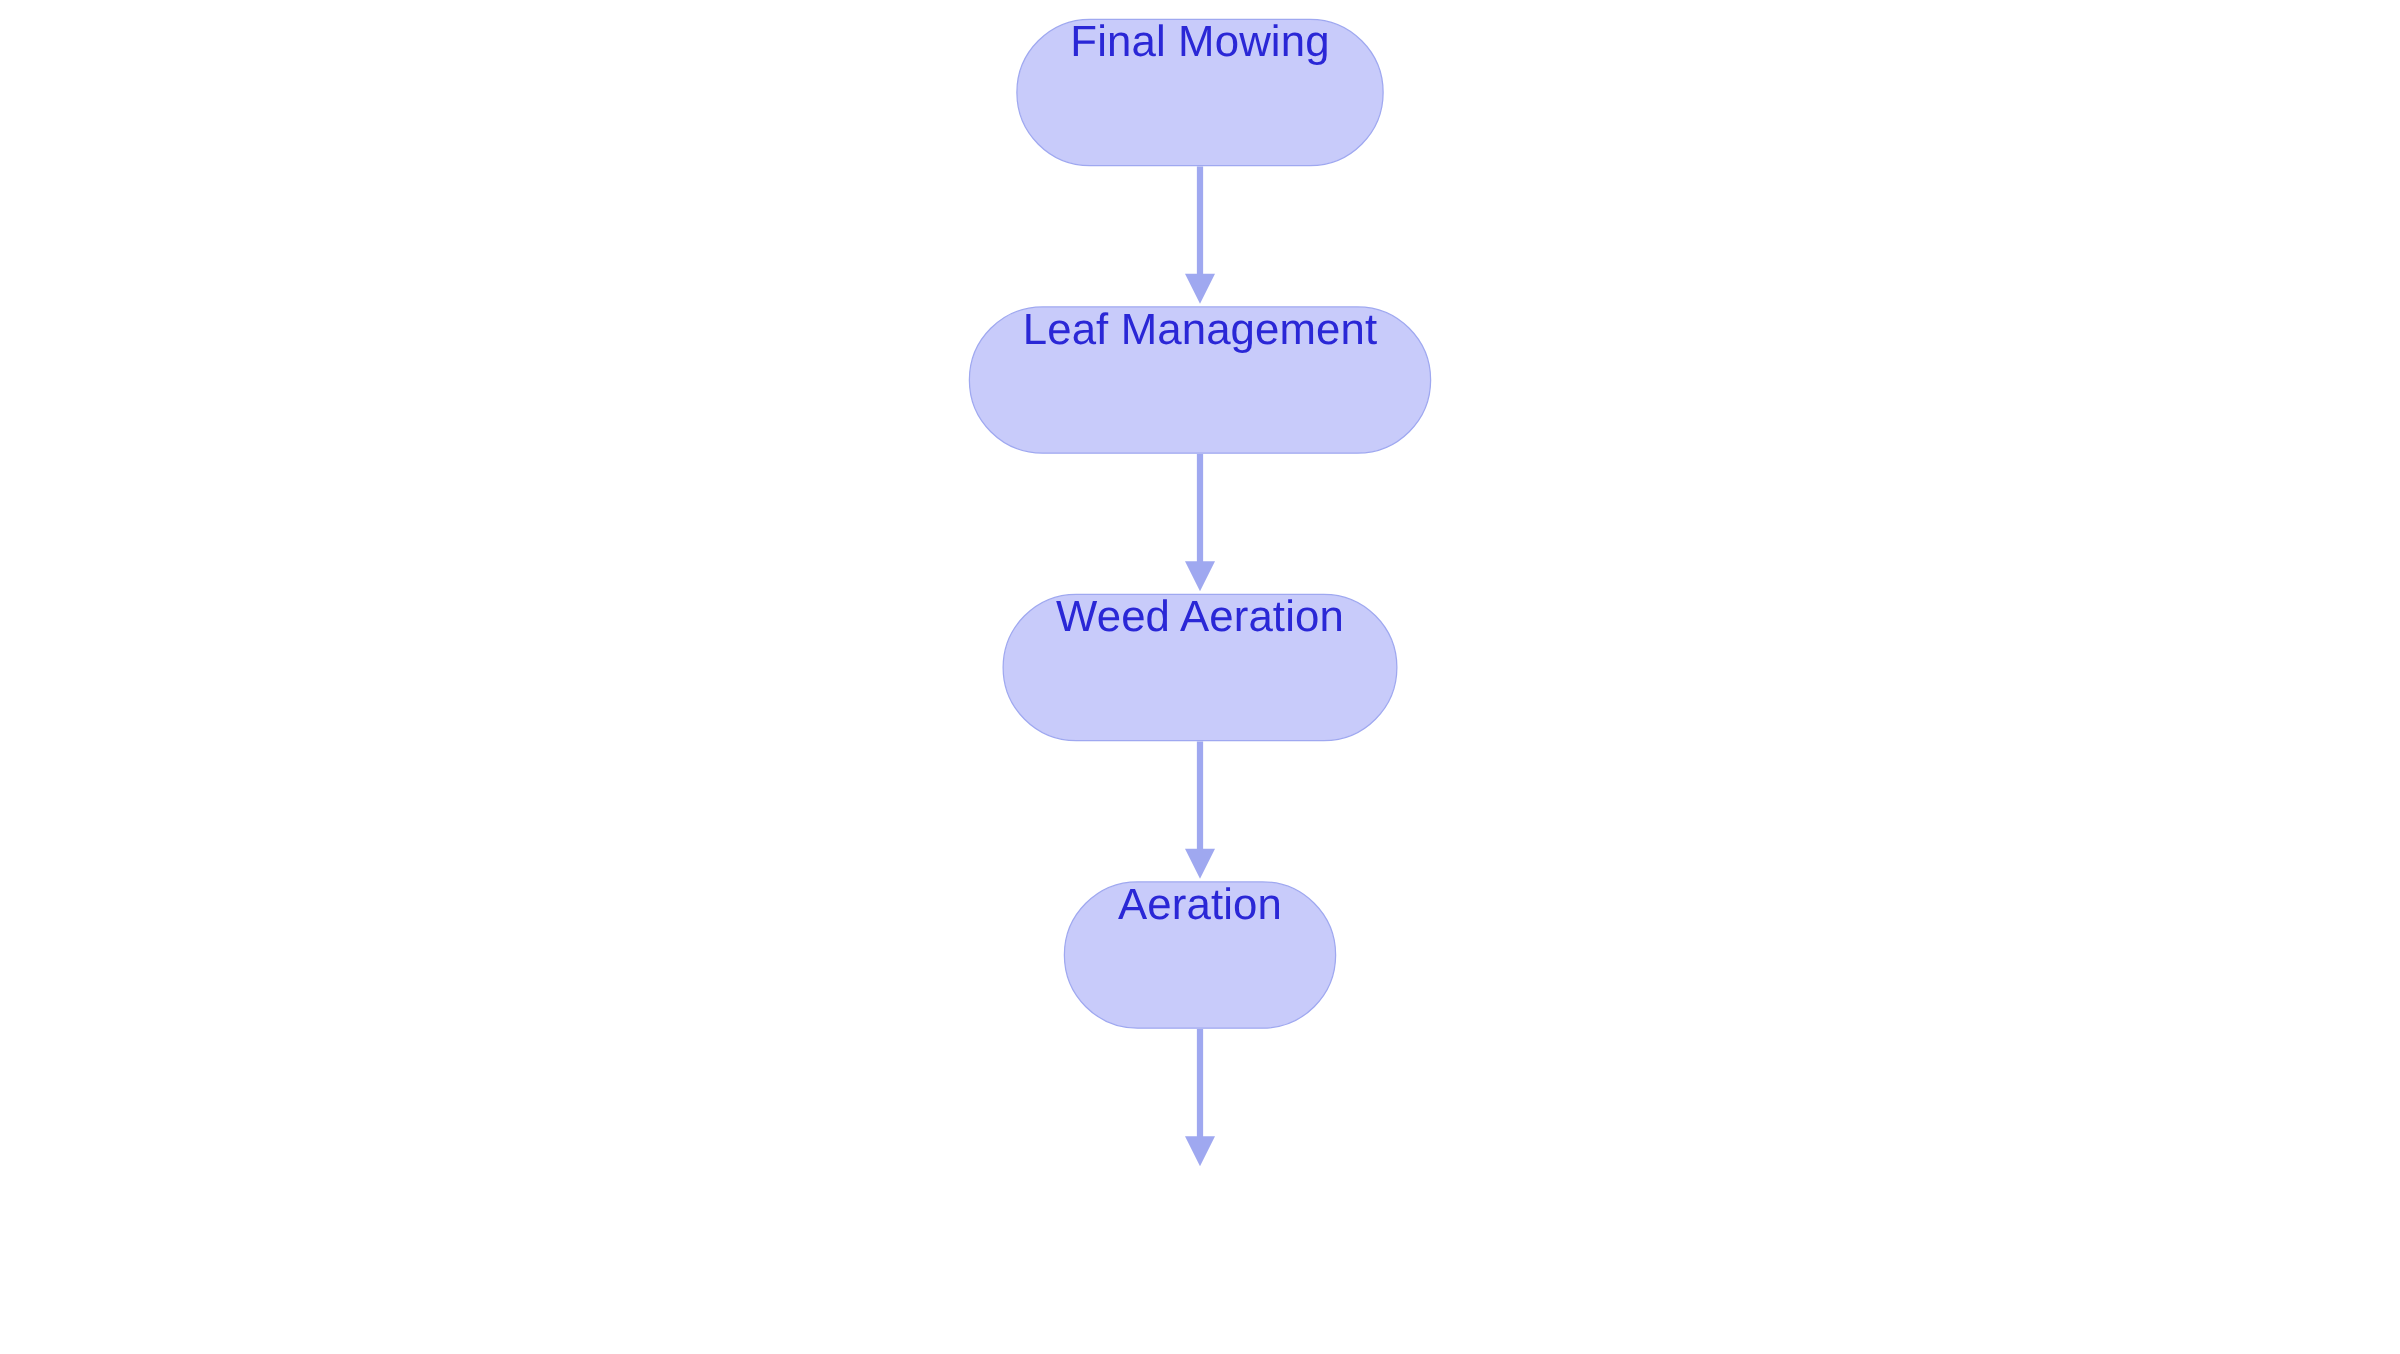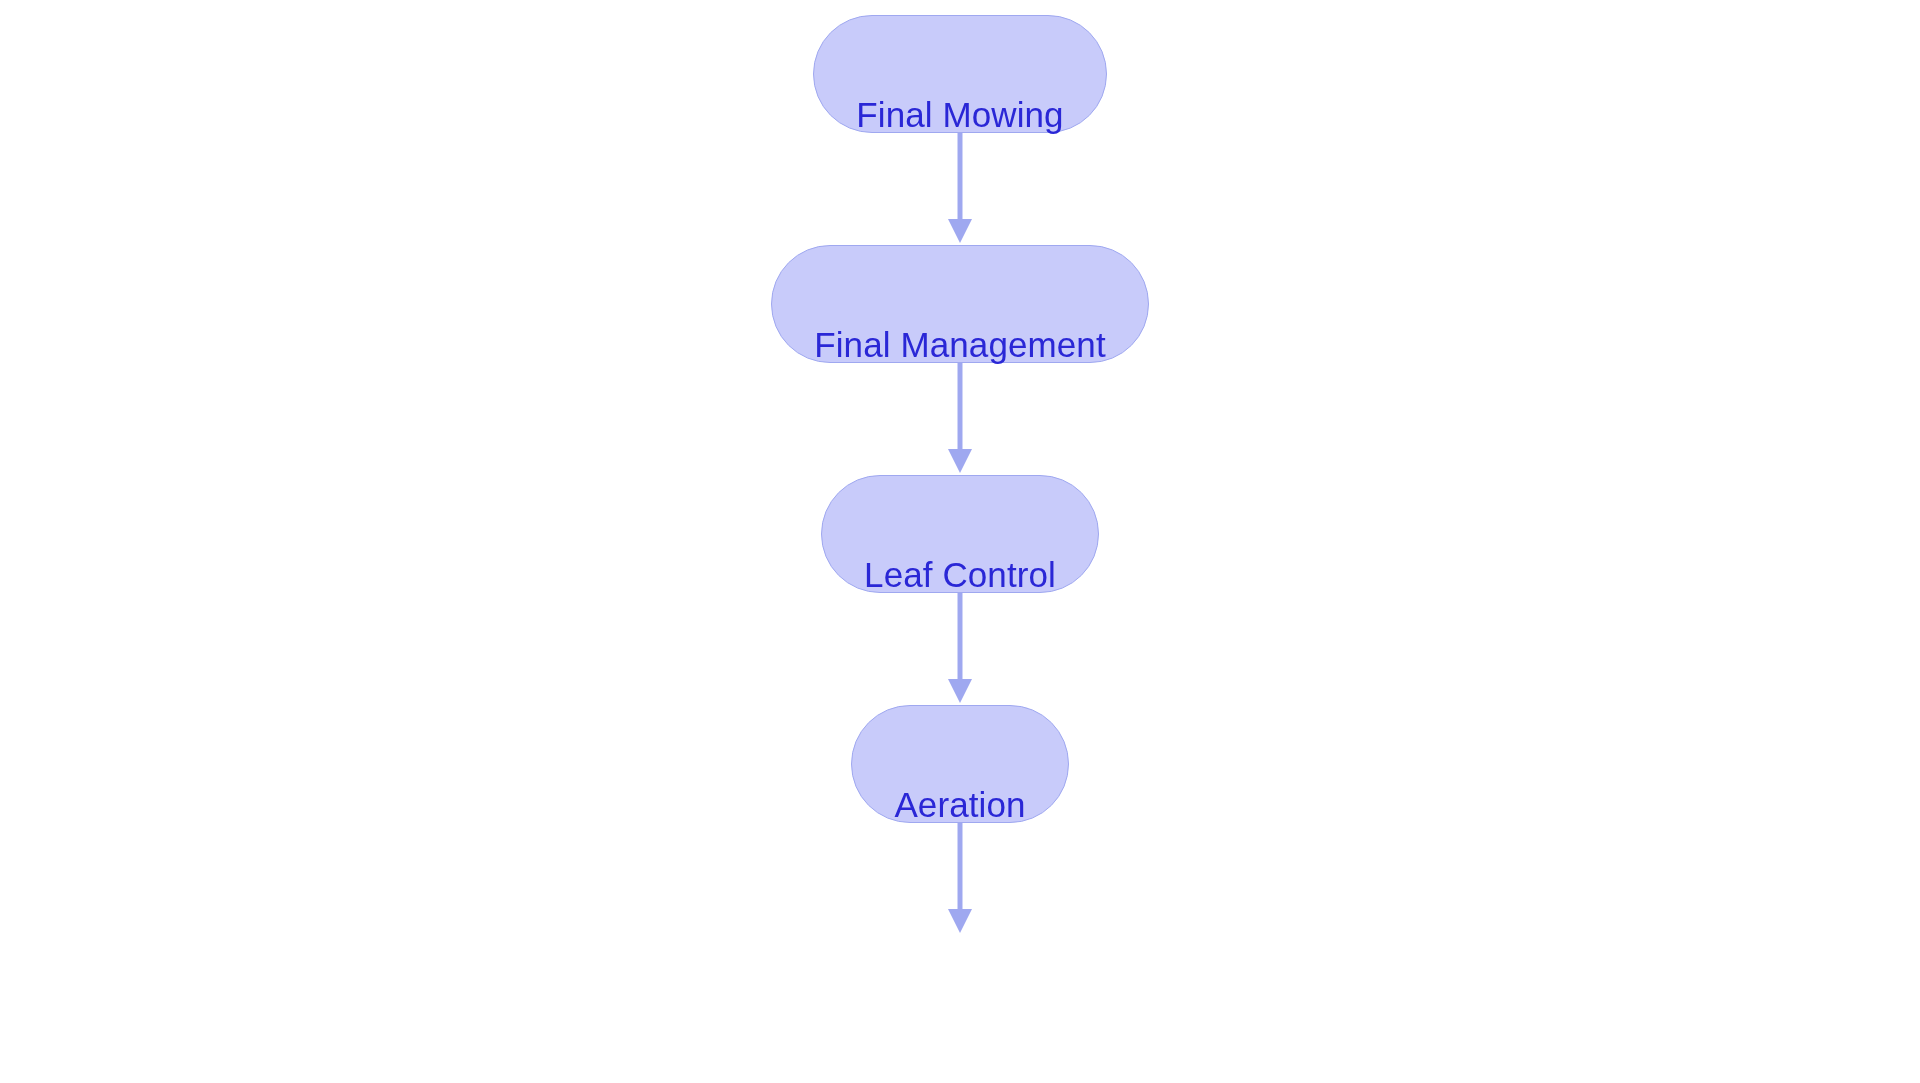--- a/index.html
+++ b/index.html
@@ -33,21 +33,21 @@
     padding-top: 15px;
     box-sizing: border-box;
   }
   .node {
     box-sizing: border-box;
     height: 118px;
     border-radius: 59px;
     background: #c8cbfa;
     border: 1.6px solid #9fa8f0;
     display: flex;
-    align-items: flex-end;
+    align-items: flex-start;
     justify-content: center;
     padding: 0 42px;
     flex: 0 0 auto;
   }
   .node-label {
     color: #2a27d6;
     font-size: 35px;
     line-height: 1;
     white-space: nowrap;
     letter-spacing: 0.1px;
@@ -76,30 +76,30 @@
     <div class="node">
       <span class="node-label">Final Mowing</span>
     </div>
 
     <svg class="connector" viewBox="0 0 30 112">
       <line class="conn-line" x1="15" y1="0" x2="15" y2="88"></line>
       <polygon class="conn-head" points="3,86 27,86 15,110"></polygon>
     </svg>
 
     <div class="node">
-      <span class="node-label">Final Management</span>
+      <span class="node-label">Leaf Management</span>
     </div>
 
     <svg class="connector" viewBox="0 0 30 112">
       <line class="conn-line" x1="15" y1="0" x2="15" y2="88"></line>
       <polygon class="conn-head" points="3,86 27,86 15,110"></polygon>
     </svg>
 
     <div class="node">
-      <span class="node-label">Leaf Control</span>
+      <span class="node-label">Weed Aeration</span>
     </div>
 
     <svg class="connector" viewBox="0 0 30 112">
       <line class="conn-line" x1="15" y1="0" x2="15" y2="88"></line>
       <polygon class="conn-head" points="3,86 27,86 15,110"></polygon>
     </svg>
 
     <div class="node">
       <span class="node-label">Aeration</span>
     </div>

